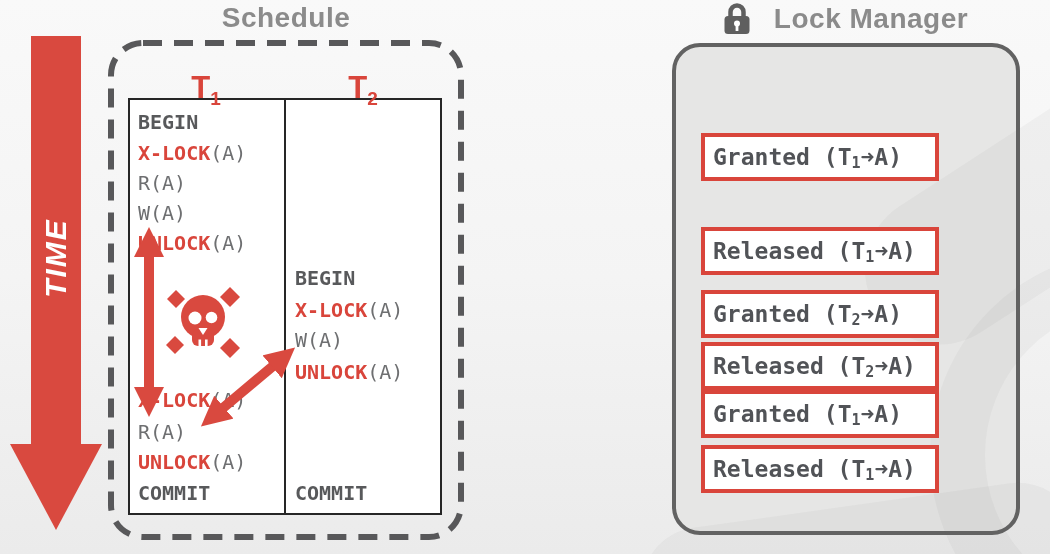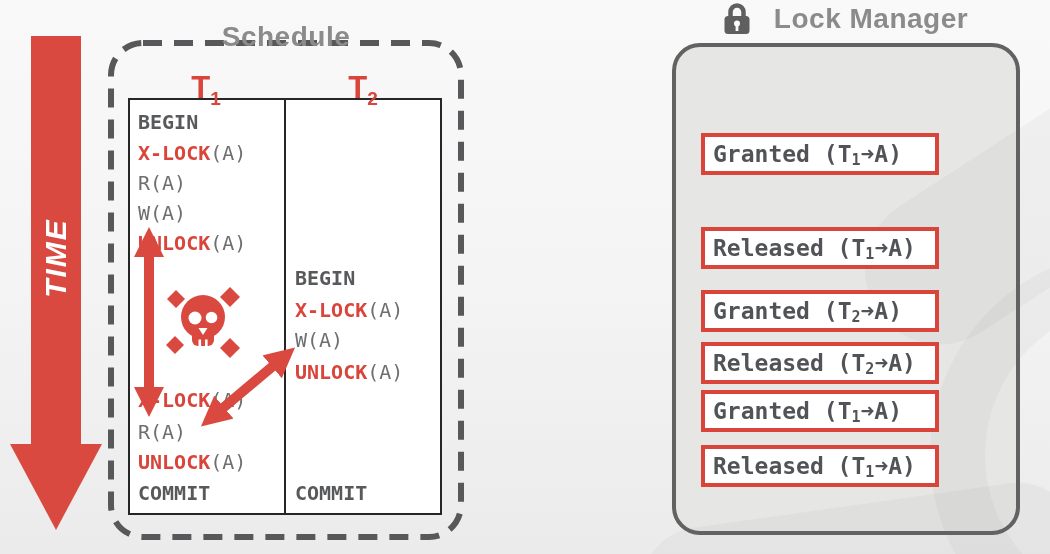--- a/index.html
+++ b/index.html
@@ -11,21 +11,21 @@
   .mono { font-family:"DejaVu Sans Mono","Liberation Mono",monospace; }
 
   
   .wm { position:absolute; background:rgba(90,90,90,0.05); z-index:2; }
   .wm-ring { position:absolute; background:transparent; border:55px solid rgba(90,90,90,0.05);
              border-radius:50%; z-index:2; }
 
   
   .sec-title { position:absolute; top:2px; font-size:28px; font-weight:bold; color:#8b8b8b;
                text-align:center; z-index:8; letter-spacing:0.5px; }
-  #schedule-title { left:110px; width:352px;margin-top:19px; }
+  #schedule-title { left:110px; width:352px; }
   #lockmgr-title { left:672px; width:348px; display:flex; align-items:center; justify-content:center; gap:24px; }
 
   
   .time-shaft { position:absolute; left:31px; top:36px; width:50px; height:410px; background:#d9493f; z-index:3; }
   .time-head { position:absolute; left:10px; top:444px; width:0; height:0;
                border-left:46px solid transparent; border-right:46px solid transparent;
                border-top:86px solid #d9493f; z-index:3; }
   .time-label-wrap { position:absolute; left:31px; top:170px; width:50px; height:175px;
                      display:flex; align-items:center; justify-content:center; z-index:4; }
   .time-label { transform:rotate(-90deg); color:#ffffff; font-weight:bold; font-style:italic;
@@ -48,21 +48,21 @@
   .kw-dark { color:#58595b; font-weight:bold; }
 
   
   #arrow-overlay { position:absolute; left:0; top:0; z-index:6; pointer-events:none; }
   #skull { position:absolute; left:163px; top:284px; z-index:6; }
 
   
   .lock-panel { position:absolute; left:672px; top:43px; width:348px; height:492px;
                 background:#e6e6e5; border:4px solid #626262; border-radius:28px;
                 box-sizing:border-box; z-index:1; }
-  .lock-entry { position:absolute; left:701px; width:238px; height:42px; background:#ffffff;
+  .lock-entry { position:absolute; left:701px; width:238px; height:48px; background:#ffffff;
                 border:4px solid #d9453b; box-sizing:border-box; display:flex; align-items:center;
                 padding-left:8px; font-family:"DejaVu Sans Mono","DejaVu Sans","Liberation Mono",monospace;
                 font-size:23px; font-weight:bold; color:#515357; z-index:6; white-space:pre; }
   .bsub { font-size:15px; position:relative; top:6px; }
 </style>
 </head>
 <body>
 
 <div id="canvas">
 

